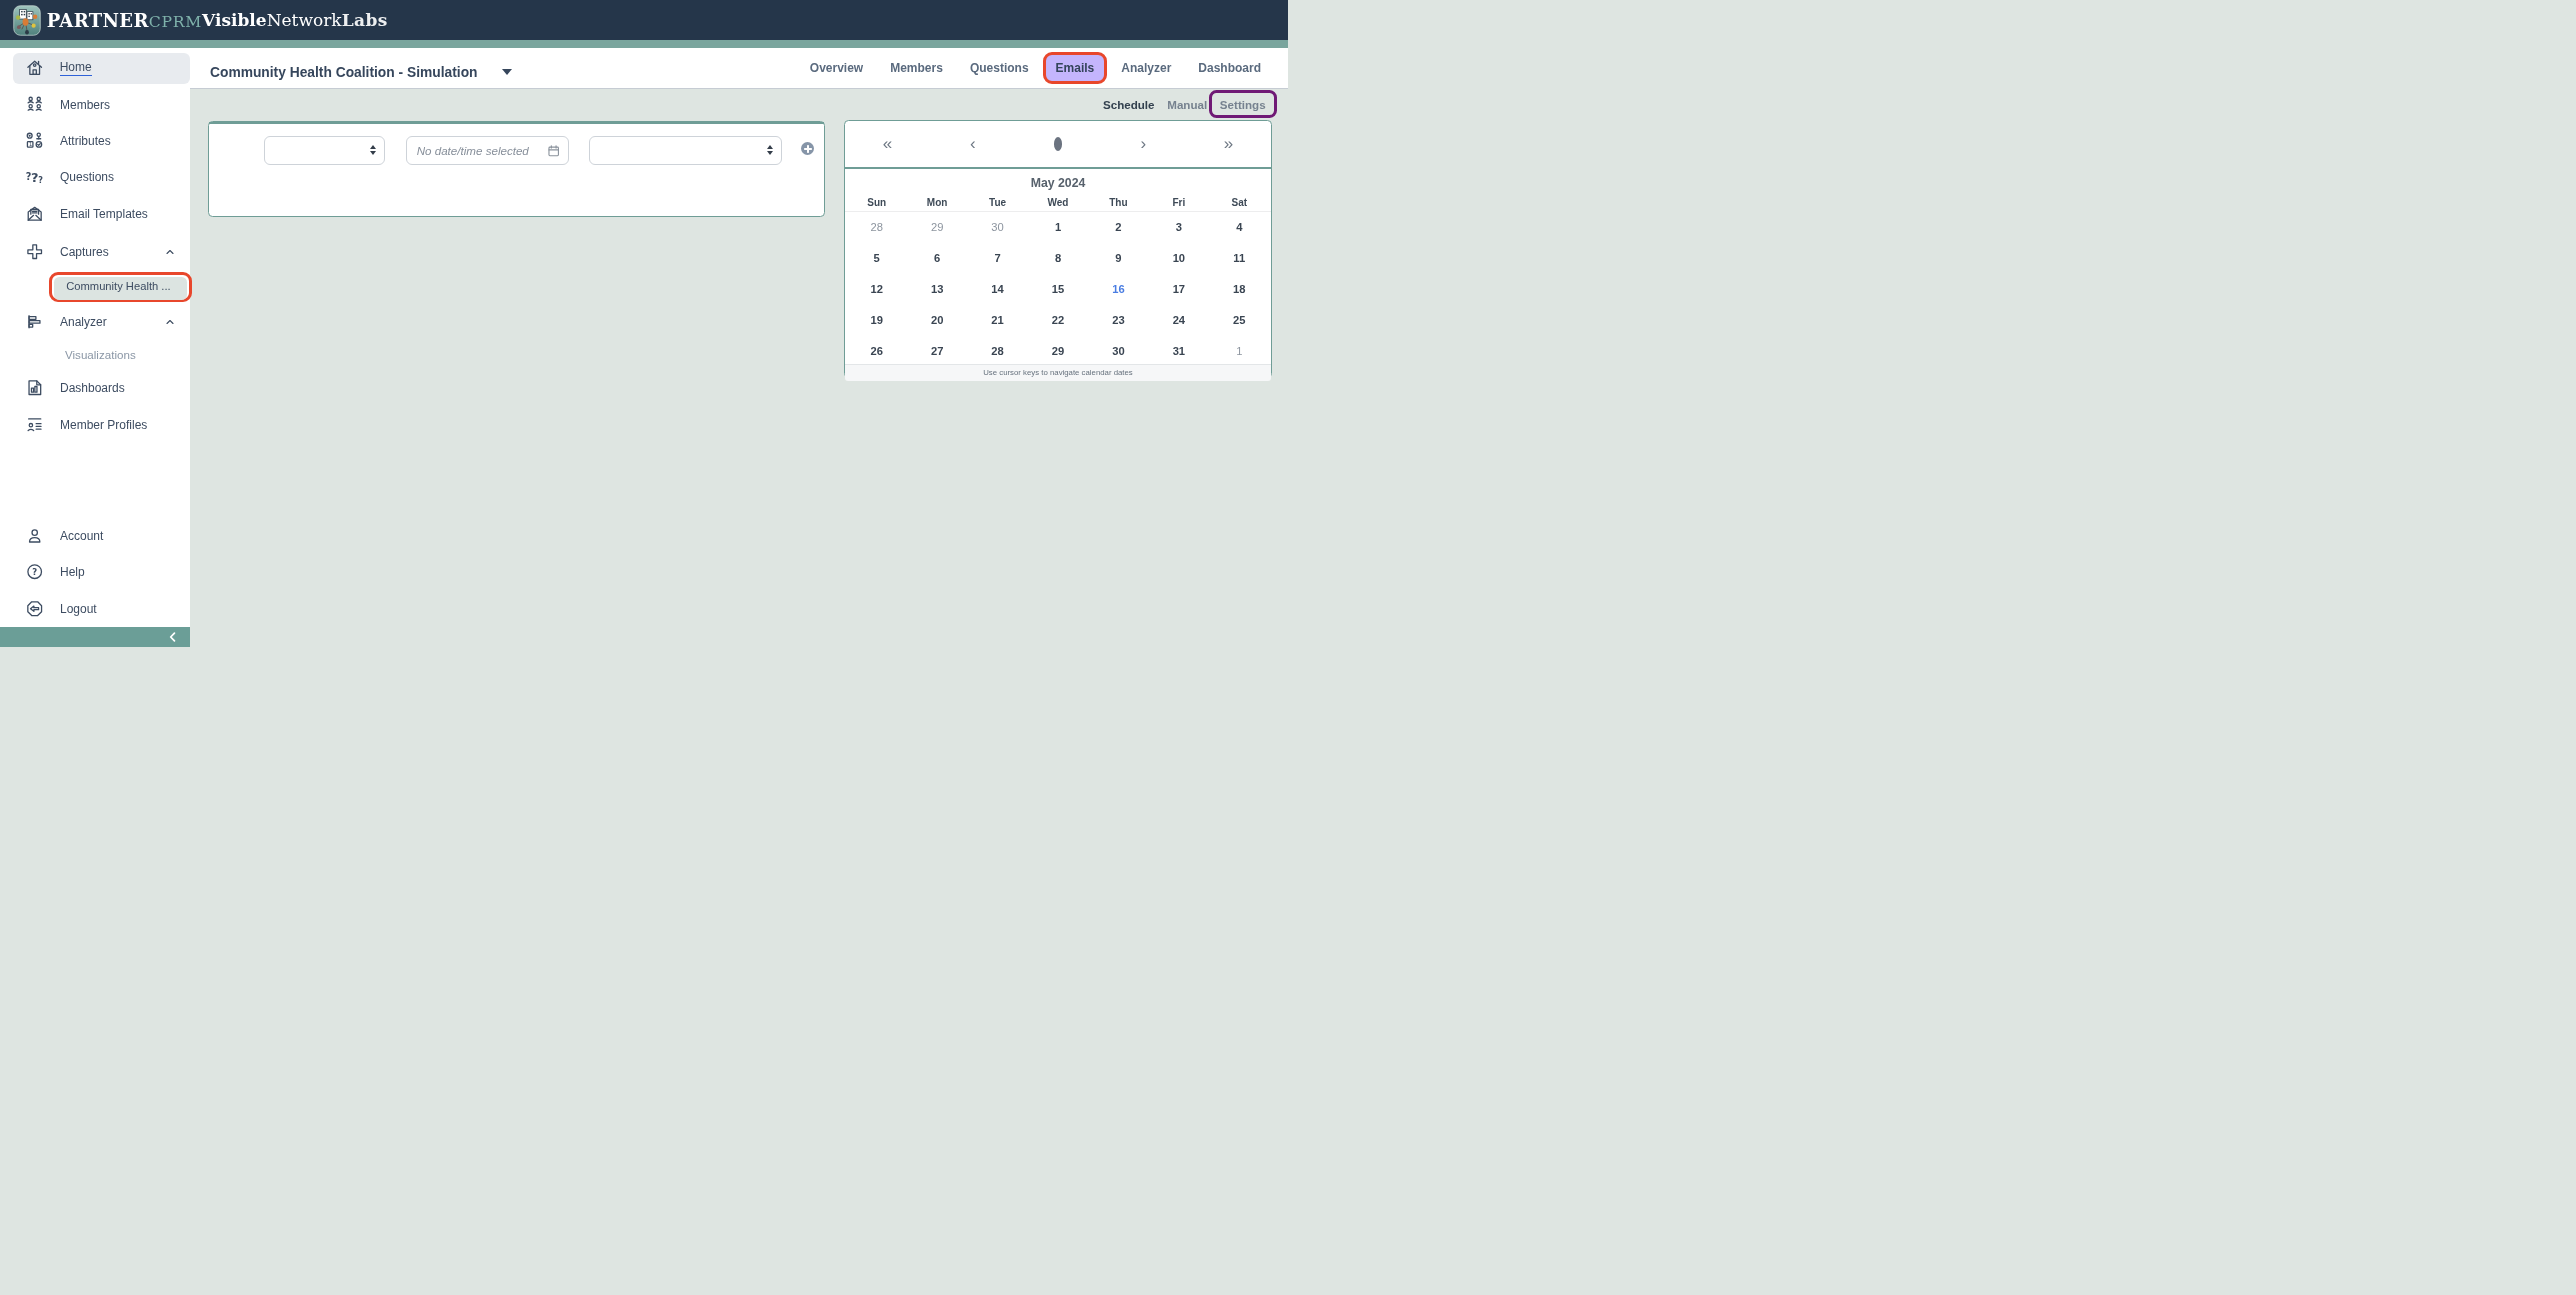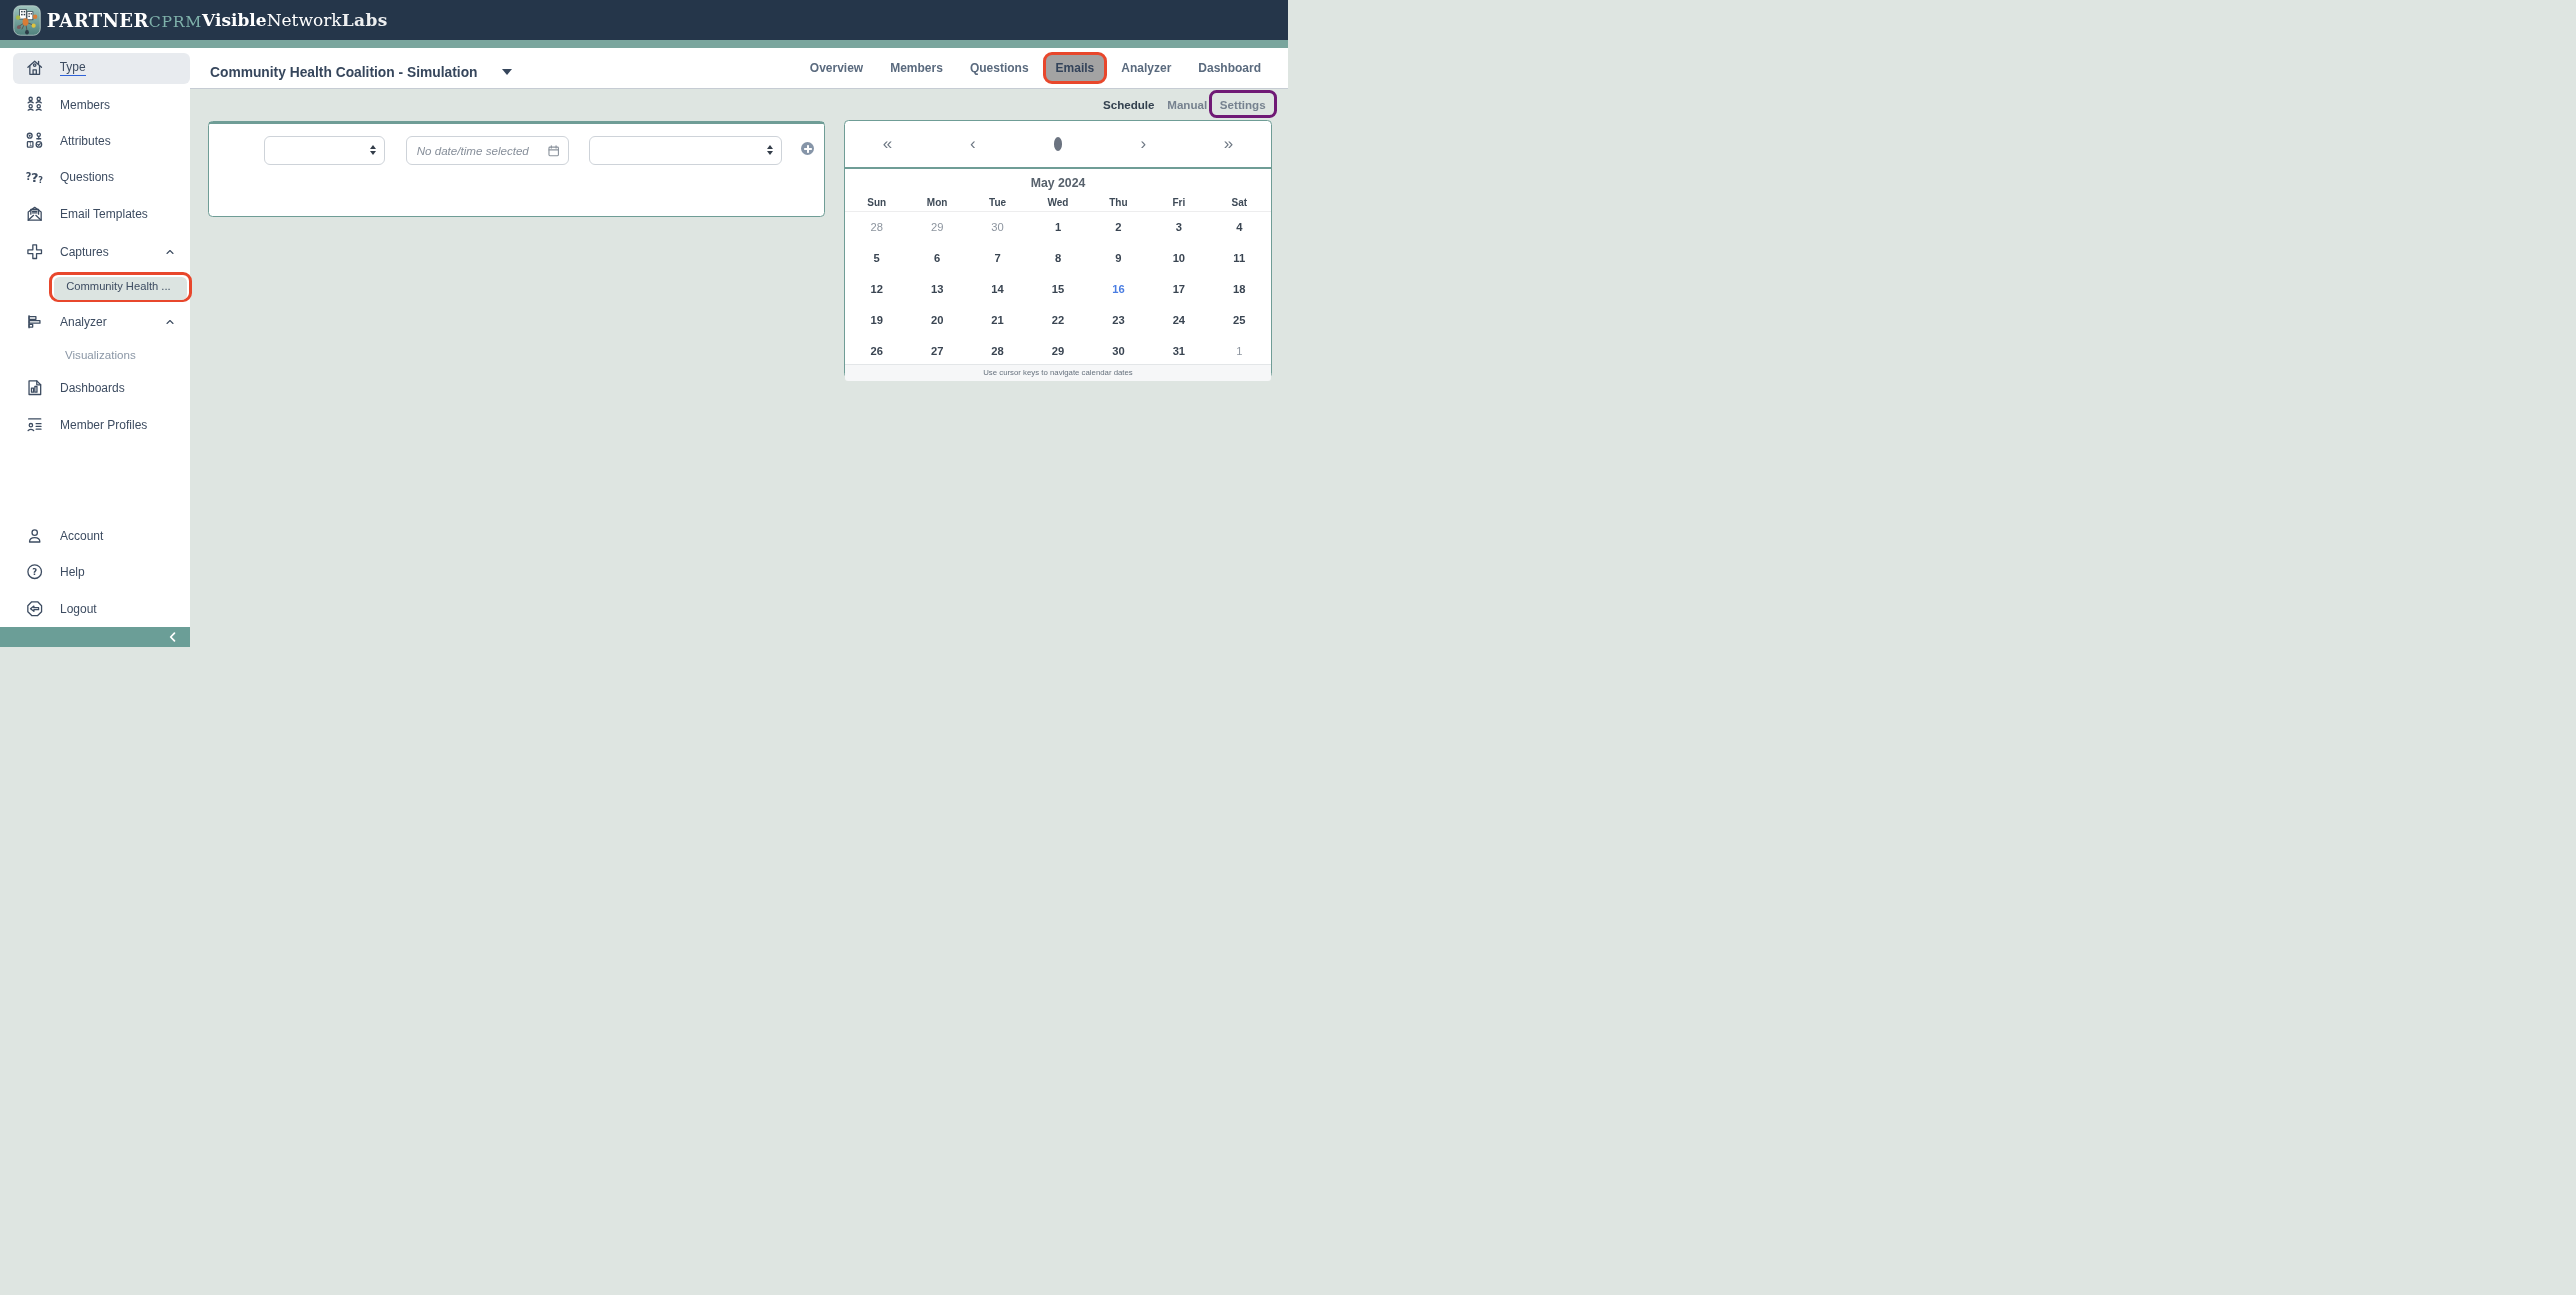--- a/index.html
+++ b/index.html
@@ -33,21 +33,21 @@
   .collapse-bar svg{position:absolute;right:10.4px;top:3px;}
 
   
   .content{position:absolute;left:190px;top:48px;width:1098px;height:599px;background:#dee5e1;}
   .white-band{position:absolute;left:0;top:0;width:1098px;height:40px;background:#ffffff;border-bottom:0.7px solid #c6ccd3;}
   .ws-title{position:absolute;left:20px;top:0;height:48px;display:flex;align-items:center;gap:24px;font-size:13.8px;font-weight:bold;color:#36465c;cursor:pointer;}
   .caret-down{width:0;height:0;border-left:5.2px solid transparent;border-right:5.2px solid transparent;border-top:6px solid #36465c;}
   .tabs{position:absolute;right:0;top:0;height:40px;display:flex;align-items:center;gap:27px;padding-right:27px;z-index:2;}
   .tab{font-size:12px;font-weight:600;color:#5a6a7e;cursor:pointer;white-space:nowrap;}
   .tab.active{color:#33435a;font-weight:bold;}
-  .annot-tab{display:inline-flex;align-items:flex-end;justify-content:center;border:3px solid #e8472c;border-radius:9px;background:#a3a3a3;padding:6px 9.7px;margin:-9px -12.7px;}
+  .annot-tab{display:inline-flex;align-items:flex-end;justify-content:center;border:3px solid #e8472c;border-radius:9px;background:#c4b5fd;padding:6px 9.7px;margin:-9px -12.7px;}
   .subtabs{position:absolute;right:0;top:42px;height:28px;display:flex;align-items:center;gap:12.7px;padding-right:22.4px;z-index:2;}
   .subtab{font-size:11.6px;font-weight:600;color:#76828f;cursor:pointer;white-space:nowrap;}
   .subtab.active{color:#33414f;font-weight:bold;}
   .annot-subtab{display:inline-flex;align-items:center;justify-content:center;border:3px solid #701a75;border-radius:7.5px;padding:4.5px 8.2px;margin:-7.5px -11.2px;}
 
   
   .sched-card{position:absolute;left:18px;top:73px;width:615px;height:94px;background:#ffffff;border:1.5px solid #6f9d96;border-radius:4.5px;}
   .sched-head{position:relative;height:39px;}
   .sched-head .col{position:absolute;top:0;height:39px;line-height:39px;font-size:11.2px;font-weight:bold;color:#2e3944;}
   .c1{left:57px;} .c2{left:198px;} .c3{left:382px;}
@@ -131,21 +131,21 @@
   <aside class="sidebar">
 
     <div class="side-row row-home" style="top:4.5px;">
       <svg class="lineic ic" viewBox="0 0 24 24">
         <path d="M3.6 11.4 L12 4 L20.4 11.4"></path>
           <path d="M16.8 6.9 V4.3"></path>
           <path d="M6 9.8 V20.2 H18 V9.8"></path>
           <rect x="10" y="14.6" width="4" height="5.6"></rect>
           <circle cx="12" cy="8.8" r="1.5"></circle>
       </svg>
-      <span class="lbl">Type</span>
+      <span class="lbl">Home</span>
     </div>
 
     <div class="side-row" style="top:42px;">
       <svg class="lineic ic" viewBox="0 0 24 24">
         <circle cx="7" cy="4.8" r="2"></circle>
           <path d="M3.9 9.6 Q7 7.2 10.1 9.6"></path>
           <circle cx="17" cy="4.8" r="2"></circle>
           <path d="M13.9 9.6 Q17 7.2 20.1 9.6"></path>
         <circle cx="7" cy="14" r="2"></circle>
           <path d="M3.9 18.8 Q7 16.4 10.1 18.8"></path>

